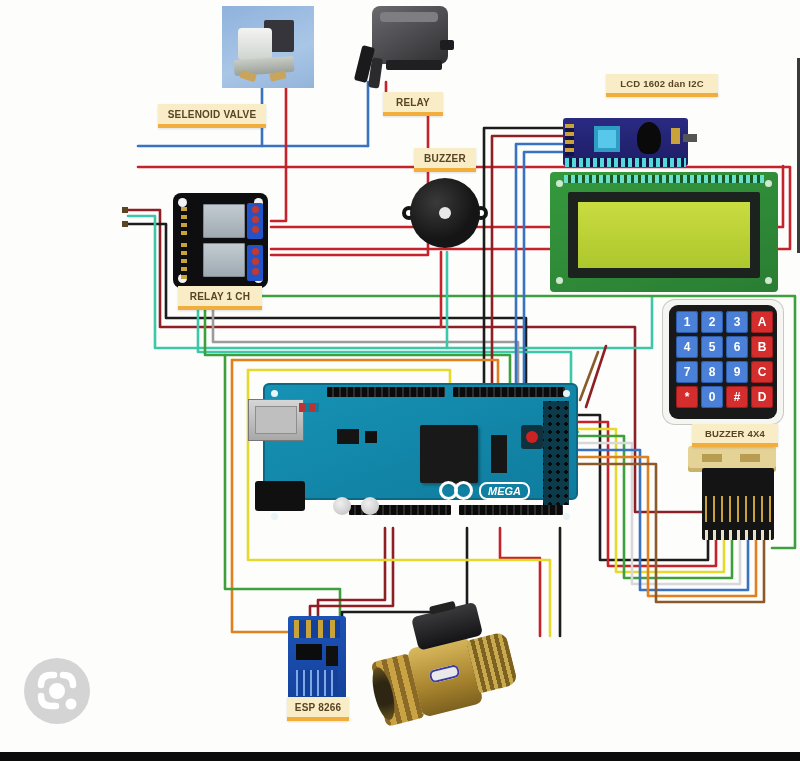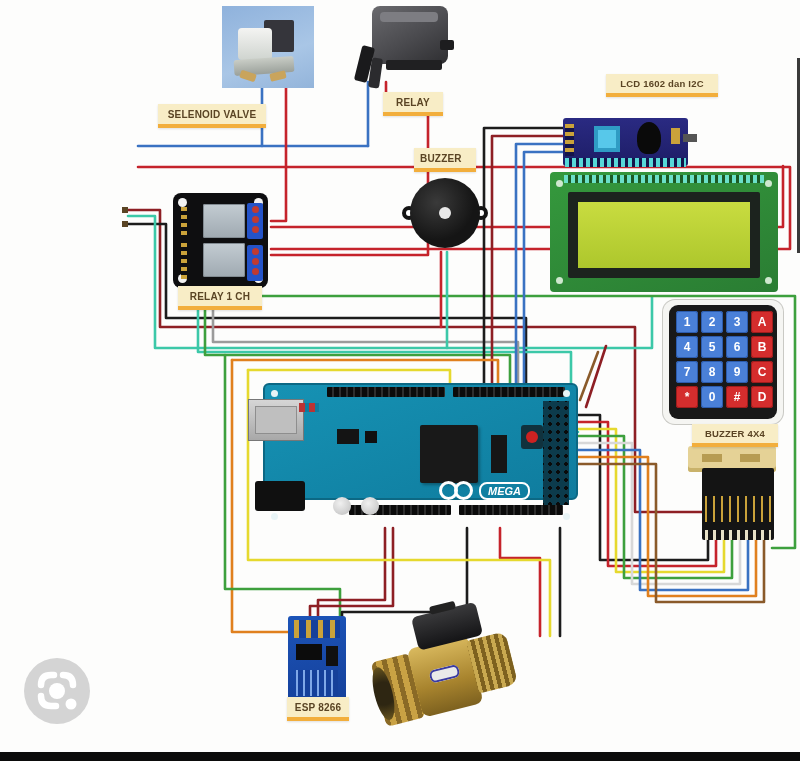--- a/index.html
+++ b/index.html
@@ -307,21 +307,21 @@
     <div class="pins"></div>
     <div class="chip1"></div>
     <div class="chip2"></div>
     <div class="ant"></div>
   </div>
 
   <div class="label" style="left:158px;top:104px;width:96px;text-align:center">SELENOID VALVE</div>
   <div class="label" style="left:383px;top:92px;width:48px;text-align:center">RELAY</div>
   <div class="pspin" style="left:122px;top:207px"></div>
   <div class="pspin" style="left:122px;top:221px"></div>
-  <div class="label" style="left:414px;top:148px;width:50px;text-align:left">BUZZER</div>
+  <div class="label" style="left:414px;top:148px;width:50px;text-align:center">BUZZER</div>
   <div class="label" style="left:606px;top:74px;width:100px;font-size:9.5px;text-align:center">LCD 1602 dan I2C</div>
   <div class="label" style="left:178px;top:286px;width:72px;text-align:center">RELAY 1 CH</div>
   <div class="label" style="left:692px;top:424px;width:74px;font-size:9.5px;text-align:center">BUZZER 4X4</div>
   <div class="label" style="left:287px;top:697px;width:50px;text-align:center">ESP 8266</div>
 
   <button class="lens-btn">
     <svg viewBox="0 0 66 66" width="66" height="66">
       <circle cx="33" cy="33" r="33" fill="#d4d4d4"></circle>
       <path d="M17 27 q0 -10 10 -10 h3" stroke="#fff" stroke-width="6.5" fill="none" stroke-linecap="round"></path>
       <path d="M39 17 q10 0 10 10" stroke="#fff" stroke-width="6.5" fill="none" stroke-linecap="round"></path>

